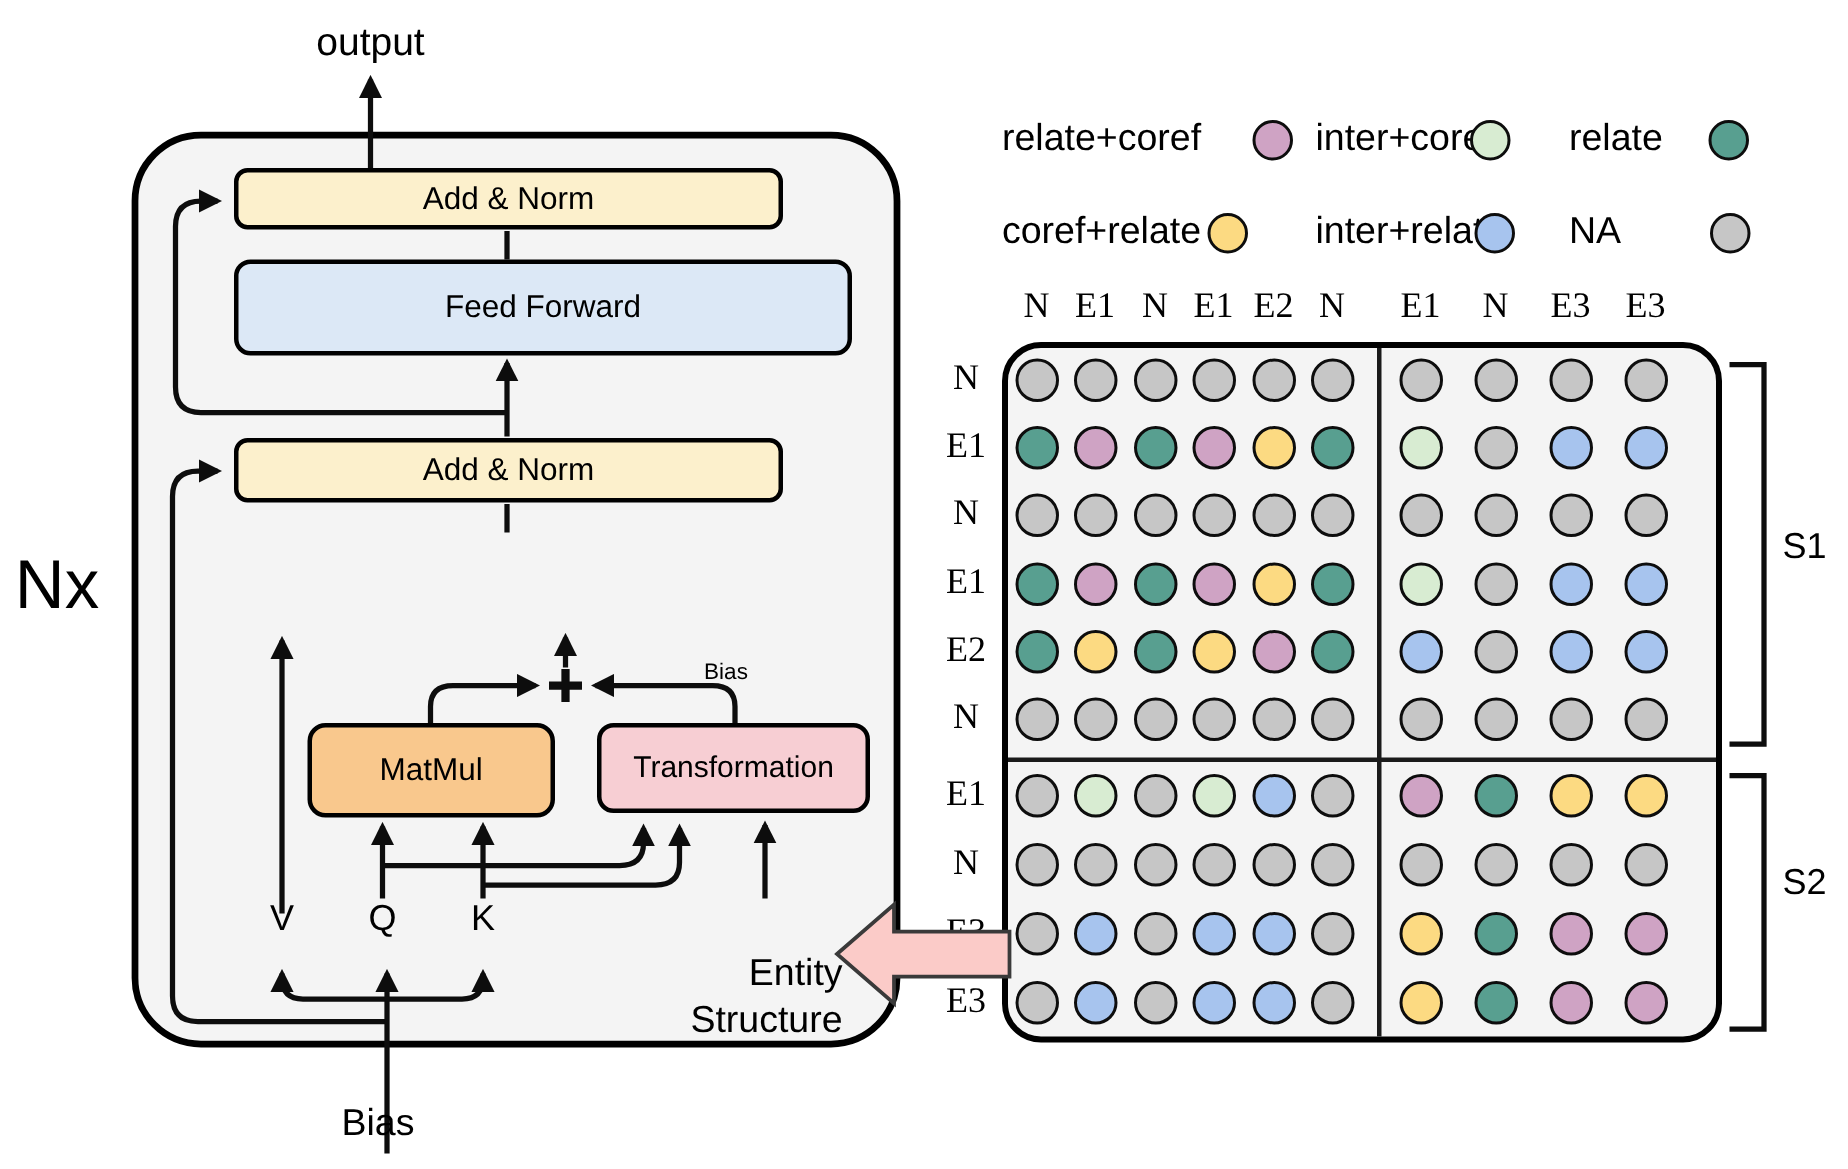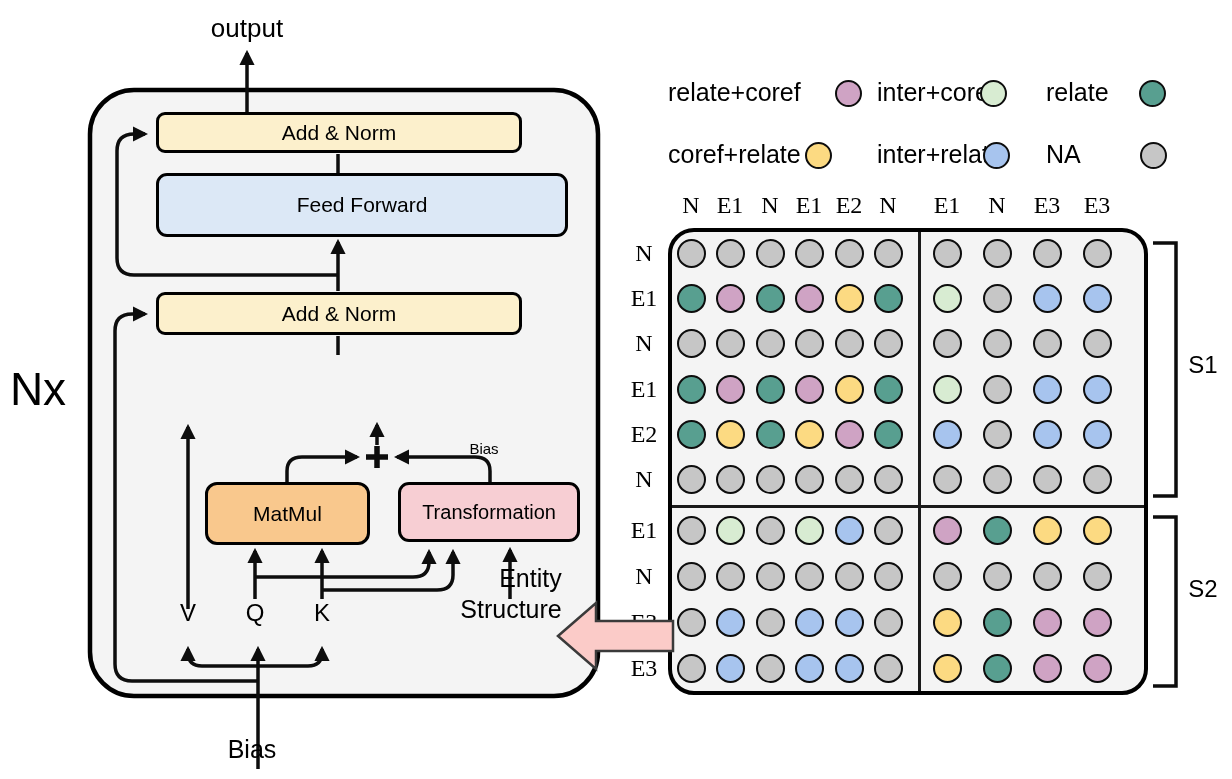--- a/index.html
+++ b/index.html
@@ -92,21 +92,21 @@
   <div class="dbox" style="left:205px;top:482px;width:165px;height:63px;background:var(--box-orange);border-radius:12px;">
     <span>MatMul</span>
   </div>
 
   <div class="dtext ctr" style="left:247px;top:28px;font-size:26px;">output</div>
   <div class="dtext ctr" style="left:38px;top:389px;font-size:46px;">Nx</div>
   <div class="dtext ctr" style="left:484px;top:448px;font-size:15px;">Bias</div>
   <div class="dtext ctr" style="left:188px;top:613px;font-size:24px;">V</div>
   <div class="dtext ctr" style="left:255px;top:613px;font-size:24px;">Q</div>
   <div class="dtext ctr" style="left:322px;top:613px;font-size:24px;">K</div>
-  <div class="dtext ctr" style="left:511px;top:594px;font-size:25px;line-height:1.25;">
+  <div class="dtext ctr" style="left:511px;top:665px;font-size:25px;line-height:1.25;">
     <div>Entity</div>
     <div>Structure</div>
   </div>
   <div class="dtext ctr" style="left:252px;top:749px;font-size:25px;">Bias</div>
 
   <div id="matrix-box">
     <div class="mx-divider" style="left:246px;top:0;width:2.5px;height:100%;"></div>
     <div class="mx-divider" style="left:0;top:273px;width:100%;height:2.5px;"></div>
   </div>
   <div id="matrix-cells">

